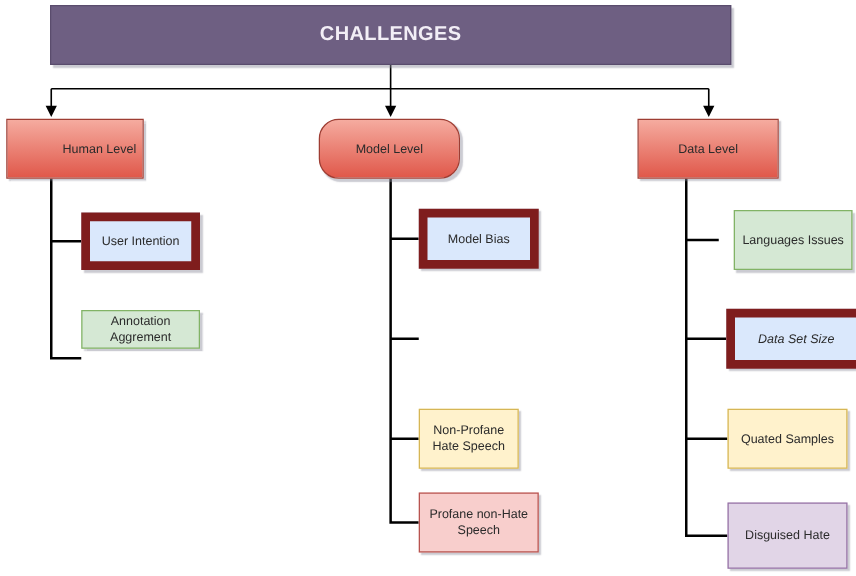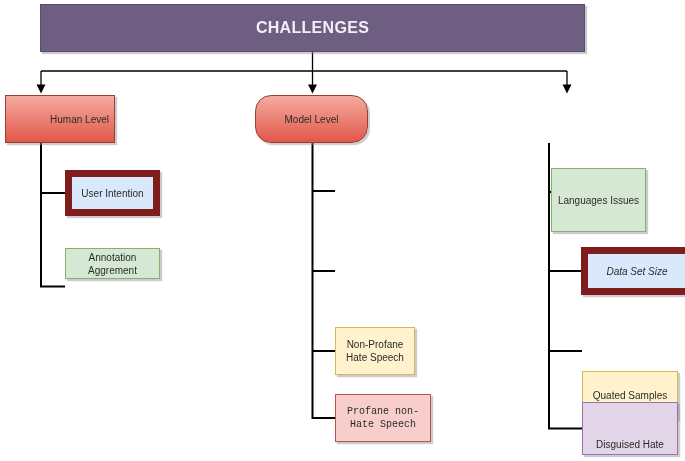--- a/index.html
+++ b/index.html
@@ -83,31 +83,37 @@
     </div>
     <div class="node blue" style="left: 65px; top: 170px; width: 95px; height: 46px;">
       <span>User Intention</span>
     </div>
     <div class="node green" style="left: 65px; top: 248px; width: 95px; height: 31px;">
       <span>Annotation Aggrement</span>
     </div>
     <div class="node level" style="left: 255px; top: 95px; width: 113px; height: 48px; border-radius: 16px;">
       <span>Model Level</span>
     </div>
+    <div class="node blue" style="left: 335px; top: 167px; width: 96px; height: 48px;">
+      <span>Model Bias</span>
+    </div>
     <div class="node yellow" style="left: 335px; top: 327px; width: 80px; height: 48px; justify-content: center;">
       <span>Non-Profane Hate Speech</span>
     </div>
-    <div class="node pink" style="left: 335px; top: 394px; width: 96px; height: 48px; font-family: Liberation Mono, monospace;">
+    <div class="node pink" style="left: 335px; top: 394px; width: 96px; height: 48px;">
       <span>Profane non-Hate Speech</span>
     </div>
-    <div class="node green" style="left: 551px; top: 168px; width: 95px; height: 64px;">
+    <div class="node level" style="left: 510px; top: 95px; width: 113px; height: 48px;">
+      <span>Data Level</span>
+    </div>
+    <div class="node green" style="left: 587px; top: 168px; width: 95px; height: 48px;">
       <span>Languages Issues</span>
     </div>
     <div class="node blue" style="left: 581px; top: 247px; width: 112px; height: 48px; font-style: italic;">
       <span>Data Set Size</span>
     </div>
-    <div class="node yellow" style="left: 582px; top: 327px; width: 96px; height: 48px; margin-top: 44px;">
+    <div class="node yellow" style="left: 582px; top: 327px; width: 96px; height: 48px;">
       <span>Quated Samples</span>
     </div>
-    <div class="node purple" style="left: 582px; top: 402px; width: 96px; height: 53px; align-items: flex-end;">
+    <div class="node purple" style="left: 582px; top: 402px; width: 96px; height: 53px;">
       <span>Disguised Hate</span>
     </div>
   </div>
 
 </body></html>

